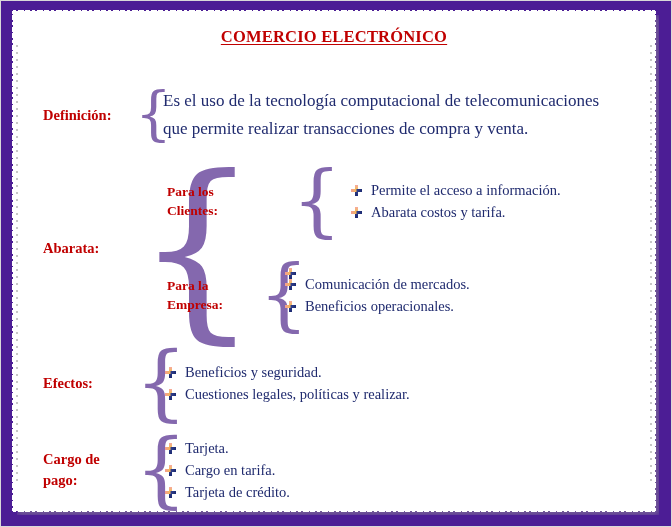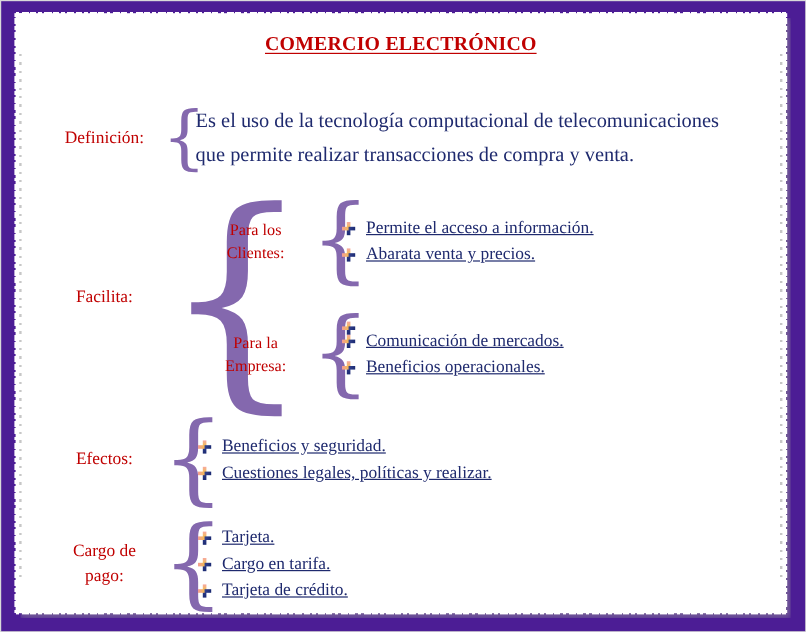--- a/index.html
+++ b/index.html
@@ -112,24 +112,24 @@
 
   
   .row {
     position: absolute;
     display: flex;
     align-items: center;
   }
 
   .label {
     color: #c00000;
-    font-weight: normal;
+    font-weight: bold;
     font-size: 14.5px;
     line-height: 1.42;
-    text-align: center;
+    text-align: left;
     white-space: pre-line;
   }
   .label.sub {
     font-size: 13.5px;
   }
 
   
   .brace {
     color: #8468ae;
     font-family: "DejaVu Serif", "Liberation Serif", serif;
@@ -145,21 +145,20 @@
     margin: 0;
     padding: 0;
     color: #1f2a6e;
     font-size: 14.5px;
     line-height: 1.52;
   }
   .list li {
     position: relative;
     padding-left: 20px;
     white-space: nowrap;
-    text-decoration: underline;
   }
   .para {
     color: #1f2a6e;
     font-size: 17px;
     line-height: 1.62;
     white-space: pre-line;
   }
 
   
   .bullet {
@@ -207,43 +206,43 @@
       <div class="title">COMERCIO ELECTRÓNICO</div>
 
       <div class="row" style="left:30px; top:78px; width:580px; height:52px;">
         <div class="label" style="width:88px;">Definición:</div>
         <div class="brace" style="width:22px; font-size:58px; margin-left:4px;">{</div>
         <div class="para" style="margin-left:6px;">Es el uso de la tecnología computacional de telecomunicaciones
 que permite realizar transacciones de compra y venta.</div>
       </div>
 
       <div class="row" style="left:30px; top:152px; width:600px; height:170px;">
-        <div class="label" style="width:88px;">Facilita:</div>
+        <div class="label" style="width:88px;">Abarata:</div>
         <div class="brace" style="width:22px; font-size:195px; margin-left:4px;">{</div>
 
         <div style="margin-left:10px;">
 
-          <div class="row" style="position:relative; left:0; top:0; margin-bottom:22px;">
+          <div class="row" style="position:relative; left:0; top:0; margin-bottom:22px;gap:33px;">
             <div class="label sub" style="width:92px;">Para los
 Clientes:</div>
             <div class="brace" style="width:18px; font-size:78px;">{</div>
             <ul class="list" style="margin-left:8px;">
               <li>
                 <span class="bullet">
                     <i class="v"></i>
                     <i class="h"></i>
                   </span>
                 <span>Permite el acceso a información.</span>
               </li>
               <li>
                 <span class="bullet">
                     <i class="v"></i>
                     <i class="h"></i>
                   </span>
-                <span>Abarata venta y precios.</span>
+                <span>Abarata costos y tarifa.</span>
               </li>
             </ul>
           </div>
 
           <div class="row" style="position:relative; left:0; top:0;">
             <div class="label sub" style="width:92px;">Para la
 Empresa:</div>
             <div class="brace" style="width:18px; font-size:78px;">{</div>
             <ul class="list" style="margin-left:8px;">
               <li>

